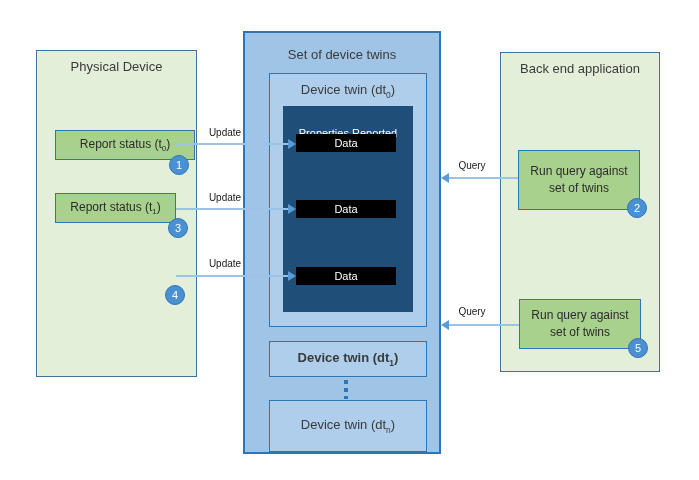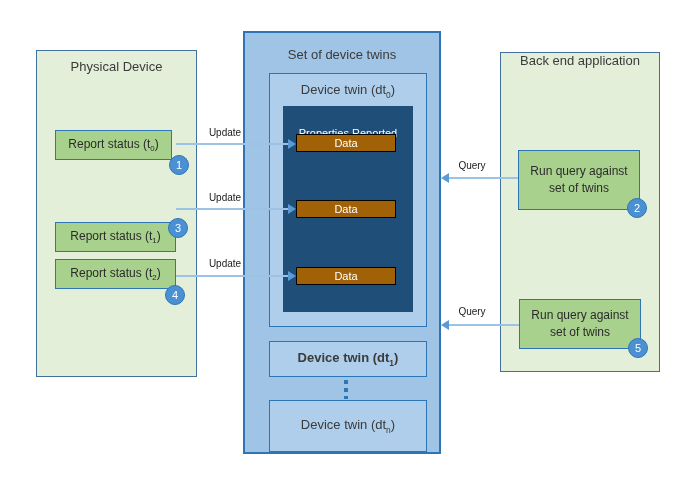--- a/index.html
+++ b/index.html
@@ -7,21 +7,21 @@
     position:relative; width:699px; height:480px; background:#ffffff;
     font-family:"Liberation Sans","DejaVu Sans",sans-serif; color:#3b3b3b;
     overflow:hidden;
   }
   .abs { position:absolute; box-sizing:border-box; }
   .green-outer { background:#e3efd9; border:1px solid #41719c; }
   .green-small { background:#a9d18e; border:1px solid #2e75b6; display:flex; align-items:center; justify-content:center; font-size:12px; color:#2b2b2b; text-align:center; }
   .blue-outer  { background:#a0c4e5; border:2px solid #2e75b6; }
   .blue-inner  { background:#aeceeb; border:1px solid #2e75b6; }
   .navy        { background:#1f4e79; }
-  .data-box    { background:#a16207; border:1px solid #000000; color:#ffffff; display:flex; align-items:center; justify-content:center; font-size:11px; }
+  .data-box    { background:#000000; border:1px solid #000000; color:#ffffff; display:flex; align-items:center; justify-content:center; font-size:11px; }
   .box-title   { text-align:center; font-size:13px; color:#3b3b3b; }
   .badge {
     width:20px; height:20px; border-radius:50%;
     background:#4a90d2; border:1px solid #2e75b6;
     color:#ffffff; font-size:11px;
     display:flex; align-items:center; justify-content:center; z-index:6;
   }
   .hline { height:2px; background:#9cc3e5; z-index:5; }
   .tri-r { width:0; height:0; border-top:5px solid transparent; border-bottom:5px solid transparent; border-left:8px solid #5b9bd5; z-index:5; }
   .tri-l { width:0; height:0; border-top:5px solid transparent; border-bottom:5px solid transparent; border-right:8px solid #5b9bd5; z-index:5; }
@@ -31,28 +31,25 @@
 </style>
 </head>
 <body>
 
 <div class="canvas">
 
   <div class="abs green-outer" style="left:36px; top:50px; width:161px; height:327px;">
     <div class="box-title" style="margin-top:8px;">Physical Device</div>
   </div>
 
-  <div class="abs green-small" style="left:55px; top:130px; width:117px; height:30px;">
+  <div class="abs green-small" style="left:55px; top:130px; width:140px; height:30px;">
     <span><span>Report status (t</span><sub>0</sub><span>)</span></span>
   </div>
-  <div class="abs green-small" style="left:55px; top:193px; width:121px; height:30px;margin-top:29px;">
+  <div class="abs green-small" style="left:55px; top:193px; width:121px; height:30px;">
     <span><span>Report status (t</span><sub>1</sub><span>)</span></span>
-  </div>
-  <div class="abs green-small" style="left:55px; top:259px; width:121px; height:30px;">
-    <span><span>Report status (t</span><sub>2</sub><span>)</span></span>
   </div>
 
   <div class="abs badge" style="left:169px; top:155px;">1</div>
   <div class="abs badge" style="left:168px; top:218px;">3</div>
   <div class="abs badge" style="left:165px; top:285px;">4</div>
 
   <div class="abs blue-outer" style="left:243px; top:31px; width:198px; height:423px;">
     <div class="box-title" style="margin-top:14px;">Set of device twins</div>
   </div>
 
@@ -78,21 +75,21 @@
 
   <div class="abs dots" style="left:344px; top:380px; height:19px;"></div>
 
   <div class="abs blue-inner" style="left:269px; top:400px; width:158px; height:52px; display:flex; align-items:center; justify-content:center;">
     <span class="box-title">
       <span>Device twin (dt</span><sub>n</sub><span>)</span>
     </span>
   </div>
 
   <div class="abs green-outer" style="left:500px; top:52px; width:160px; height:320px;">
-    <div class="box-title" style="margin-top:0;">Back end application</div>
+    <div class="box-title" style="margin-top:8px;">Back end application</div>
   </div>
 
   <div class="abs green-small" style="left:518px; top:150px; width:122px; height:60px; line-height:1.45; padding:0 8px;">
     <span>Run query against set of twins</span>
   </div>
   <div class="abs green-small" style="left:519px; top:299px; width:122px; height:50px; line-height:1.45; padding:0 8px;">
     <span>Run query against set of twins</span>
   </div>
 
   <div class="abs badge" style="left:627px; top:198px;">2</div>

